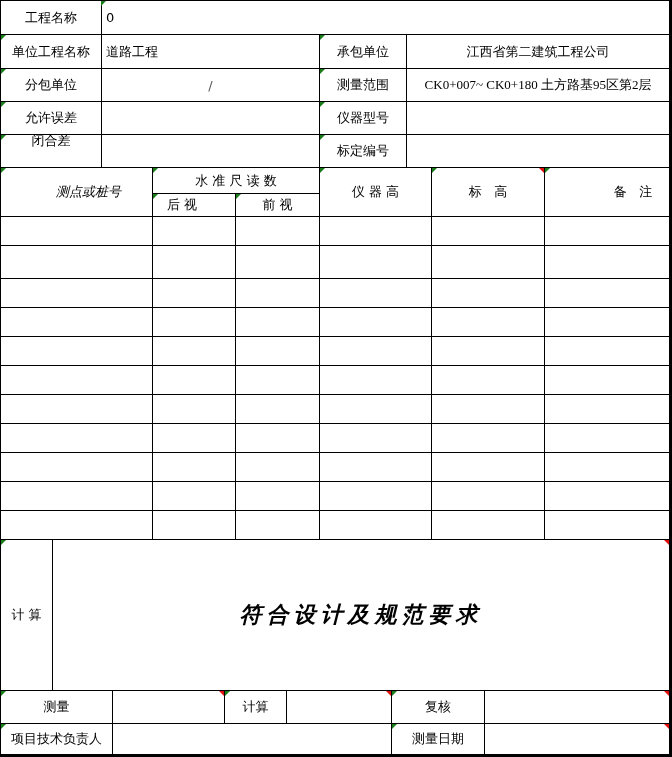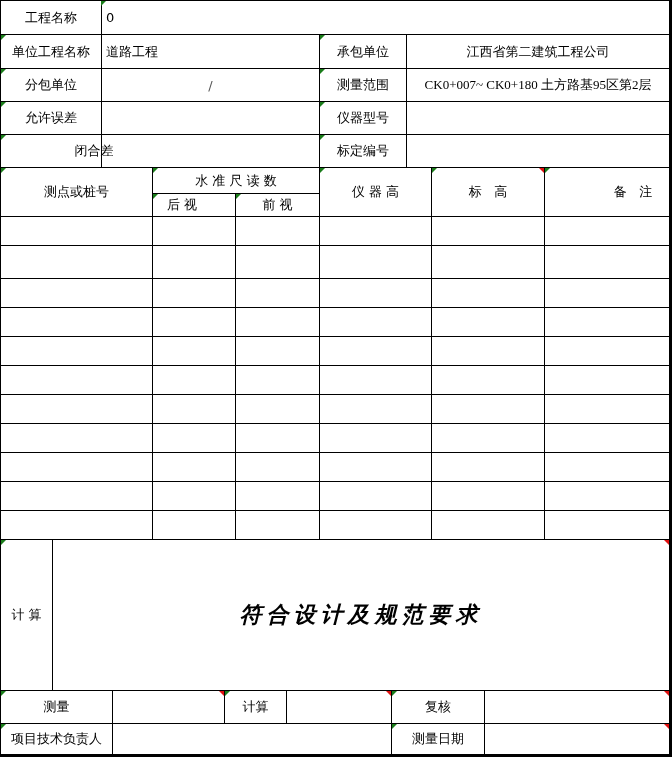--- a/index.html
+++ b/index.html
@@ -111,26 +111,26 @@
 <div class="cell" style="left:1px;top:69px;width:100px;height:32px;">分包单位</div>
 <div class="cell" style="left:102px;top:69px;width:217px;height:32px;color:#555;">/</div>
 <div class="cell" style="left:320px;top:69px;width:86px;height:32px;">测量范围</div>
 <div class="cell serif" style="left:407px;top:69px;width:262px;height:32px;">CK0+007~ CK0+180  土方路基95区第2层</div>
 
 <div class="cell" style="left:1px;top:102px;width:100px;height:32px;">允许误差</div>
 <div class="cell left" style="left:102px;top:102px;width:217px;height:32px;"></div>
 <div class="cell" style="left:320px;top:102px;width:86px;height:32px;">仪器型号</div>
 <div class="cell left" style="left:407px;top:102px;width:262px;height:32px;"></div>
 
-<div class="cell" style="left:1px;top:135px;width:100px;height:32px;margin-left:43px;">闭合差</div>
+<div class="cell" style="left:1px;top:125px;width:100px;height:32px;">闭合差</div>
 <div class="cell left" style="left:102px;top:135px;width:217px;height:32px;"></div>
 <div class="cell" style="left:320px;top:135px;width:86px;height:32px;">标定编号</div>
 <div class="cell left" style="left:407px;top:135px;width:262px;height:32px;"></div>
 
-<div class="cell" style="left:1px;top:168px;width:151px;height:48px;">测点或桩号</div>
+<div class="cell" style="left:13px;top:168px;width:151px;height:48px;font-style:italic;">测点或桩号</div>
 <div class="cell" style="left:153px;top:168px;width:166px;height:25px;white-space:pre;">水 准 尺 读 数</div>
 <div class="cell" style="left:141px;top:194px;width:82px;height:22px;white-space:pre;">后 视</div>
 <div class="cell" style="left:236px;top:194px;width:83px;height:22px;white-space:pre;">前 视</div>
 <div class="cell" style="left:320px;top:168px;width:111px;height:48px;white-space:pre;">仪 器 高</div>
 <div class="cell" style="left:432px;top:168px;width:112px;height:48px;white-space:pre;">标   高</div>
 <div class="cell" style="left:571px;top:168px;width:124px;height:48px;white-space:pre;">备   注</div>
 
 <div>
   <div>
     <div class="cell" style="left:1px;top:217px;width:151px;height:28px;"></div>

